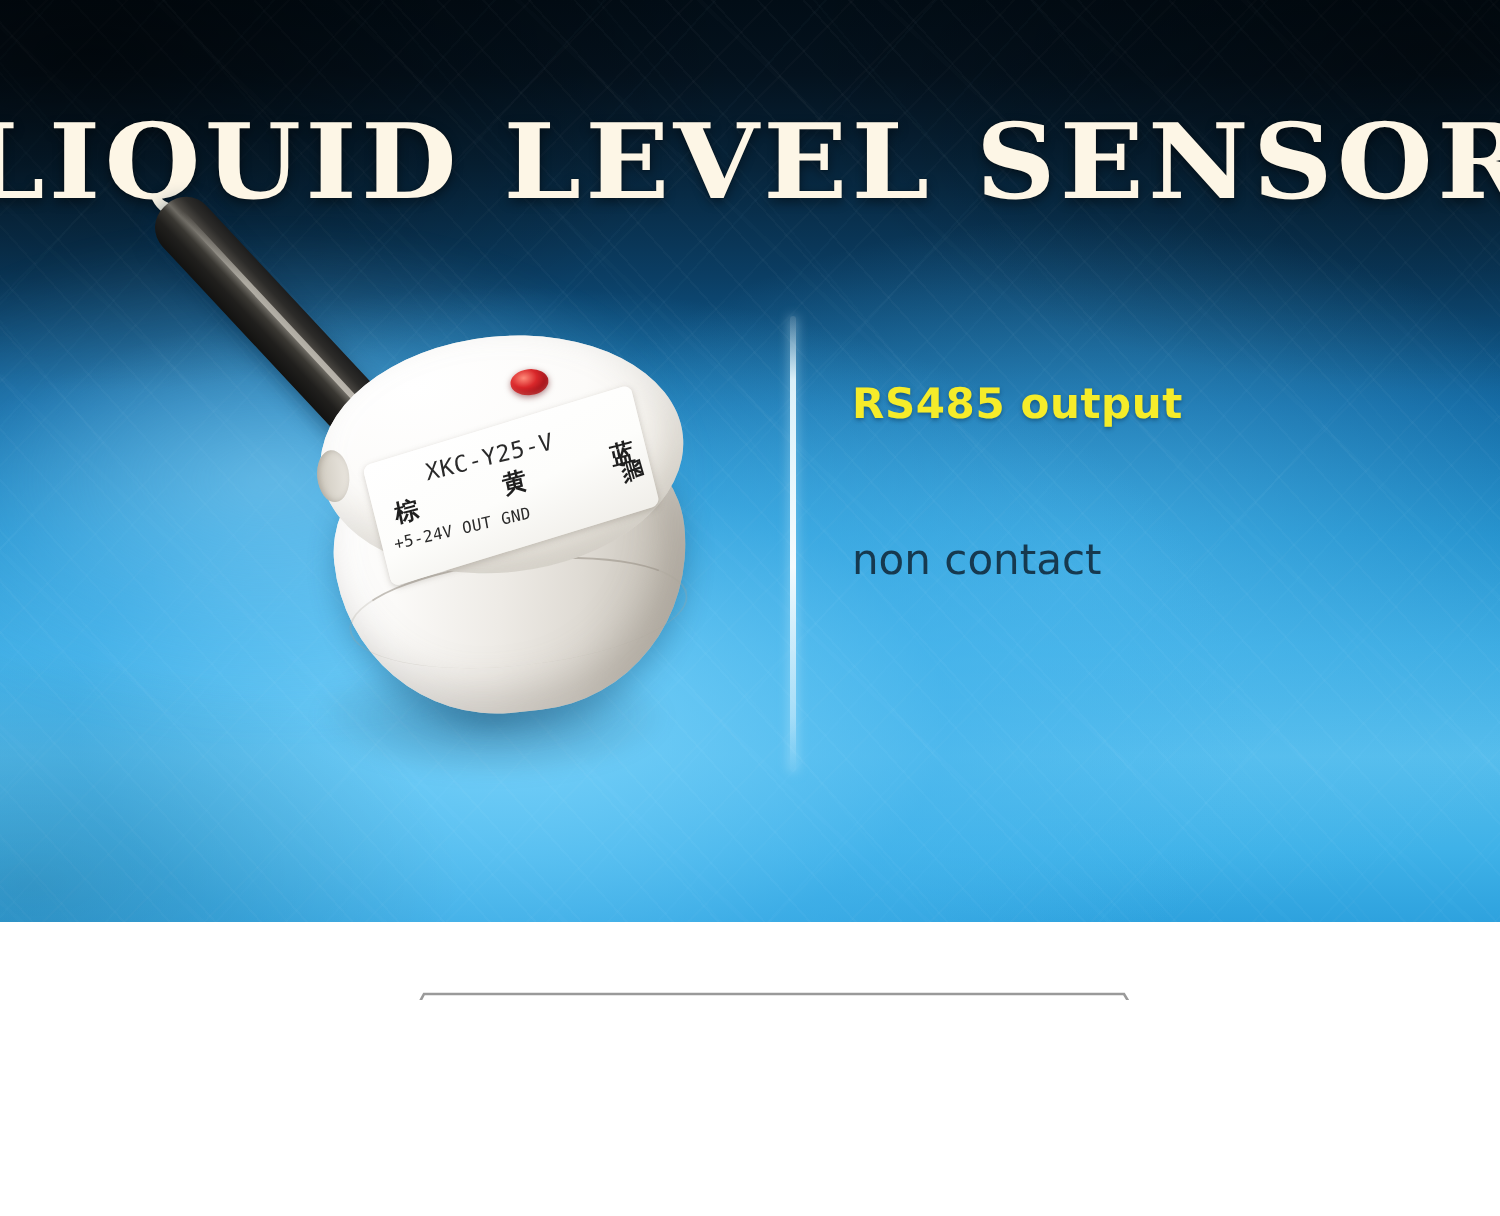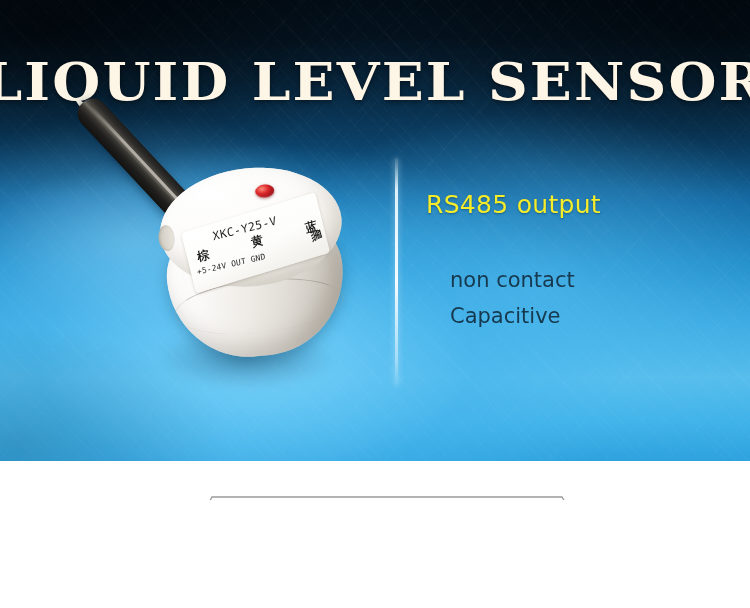--- a/index.html
+++ b/index.html
@@ -68,27 +68,27 @@
 
   
   .divider{position:absolute;left:395px;top:158px;width:3px;height:228px;
     border-radius:2px;
     background:linear-gradient(180deg, rgba(255,255,255,.18) 0%, rgba(235,250,255,.92) 14%, rgba(255,255,255,.95) 55%, rgba(225,245,255,.55) 88%, rgba(255,255,255,.10) 100%);
     box-shadow:0 0 6px rgba(210,240,255,.55);}
 
   
   .feat-head{position:absolute;left:426px;top:190px;
     font-family:"DejaVu Sans", sans-serif;
-    font-size:25px;font-weight:normal;letter-spacing:.3px;
+    font-size:21px;font-weight:bold;letter-spacing:.3px;
     color:#f5ec2a;
     text-shadow:0 1px 2px rgba(0,40,70,.45);}
   .feat-list{position:absolute;left:426px;top:262px;
     font-family:"DejaVu Sans", sans-serif;
     font-size:21px;color:#16394f;line-height:36px;}
-  .feat-list div{white-space:nowrap;margin-left:24px;}
+  .feat-list div{white-space:nowrap;}
 
   
   .sensor{position:absolute;left:60px;top:150px;width:330px;height:320px;}
   .cable{position:absolute;left:-60px;top:128px;width:260px;height:30px;
     transform-origin:100% 50%;
     transform:rotate(47deg);
     border-radius:14px 6px 6px 14px;
     background:linear-gradient(180deg,#1d1d1d 0%,#2c2b29 18%,#4a4742 34%,#6d6a63 44%,#3a3833 56%,#201f1d 74%,#121211 100%);
     box-shadow:0 3px 10px rgba(0,40,70,.45);}
   .cable-hl{position:absolute;left:8px;top:10px;width:240px;height:3px;
@@ -189,21 +189,20 @@
           </div>
           <div class="label-pins">+5-24V OUT GND</div>
           <div class="label-cn4">黑</div>
         </div>
       </div>
     </div>
 
     <div class="feat-head">RS485 output</div>
     <div class="feat-list">
       <div>non contact</div>
-      <div>Capacitive</div>
     </div>
   </div>
 
   <div class="footer">
     <svg class="deco" viewBox="0 0 750 147">
       <g fill="none" stroke="#9a9a9a" stroke-width="1.3">
 
         <path d="M196 66 L212 36 L562 36 L580 66"></path>
         <path d="M204 81 L228 96 L548 96 L571 66"></path>
 

